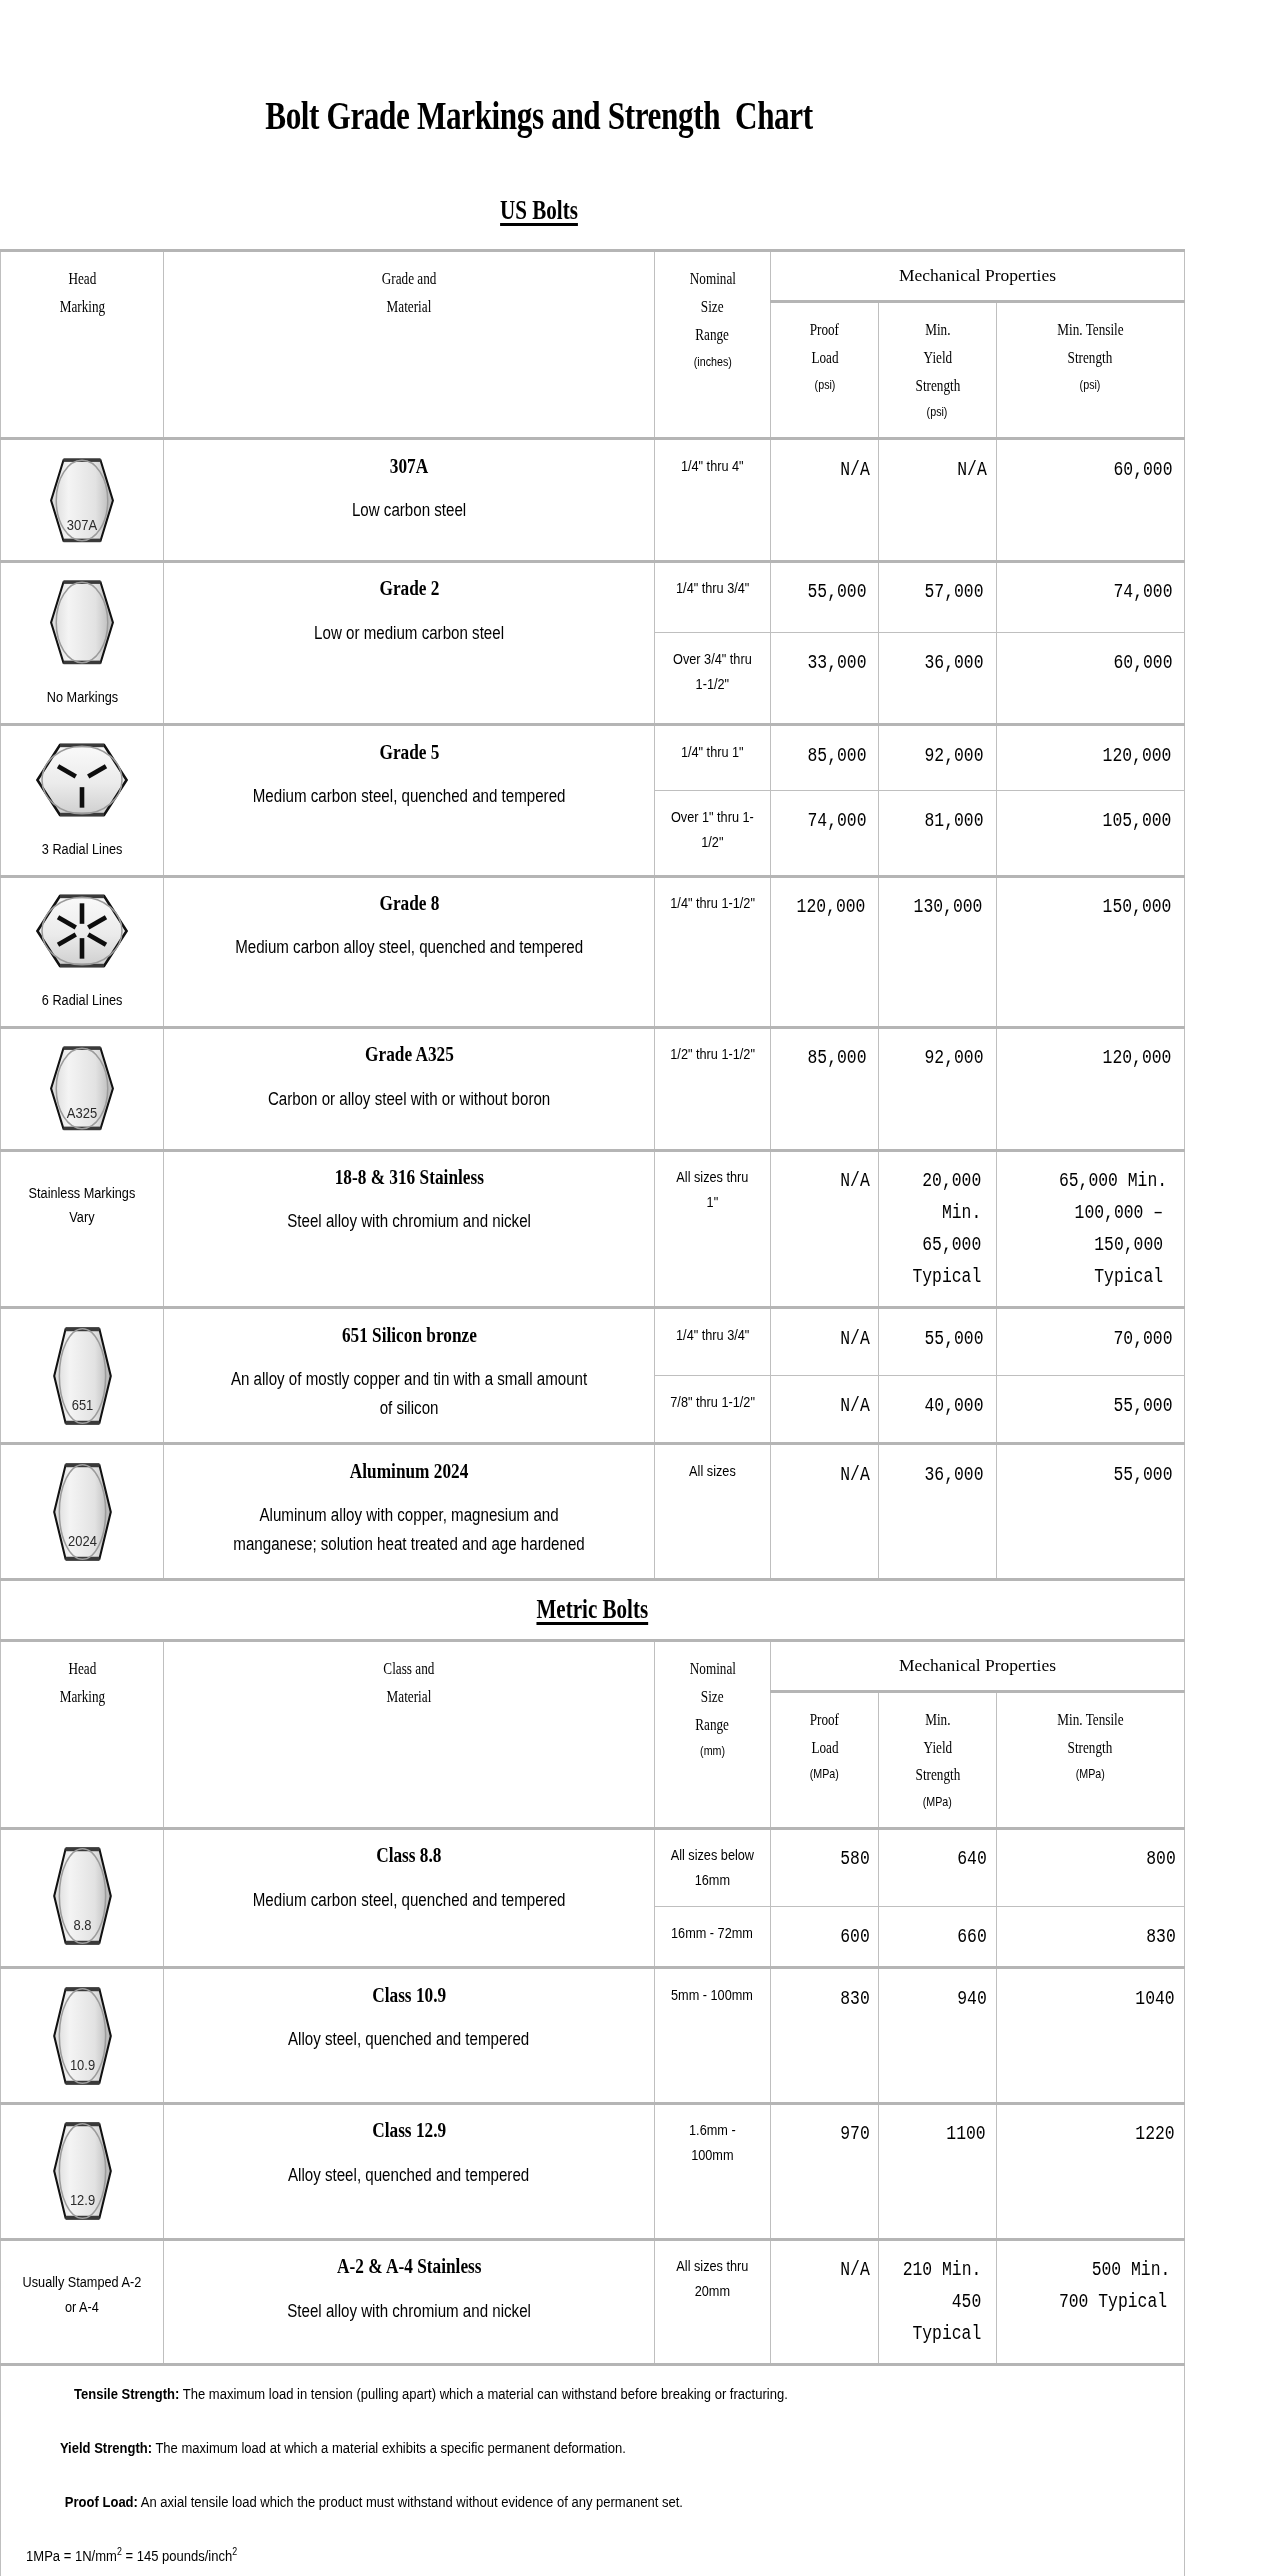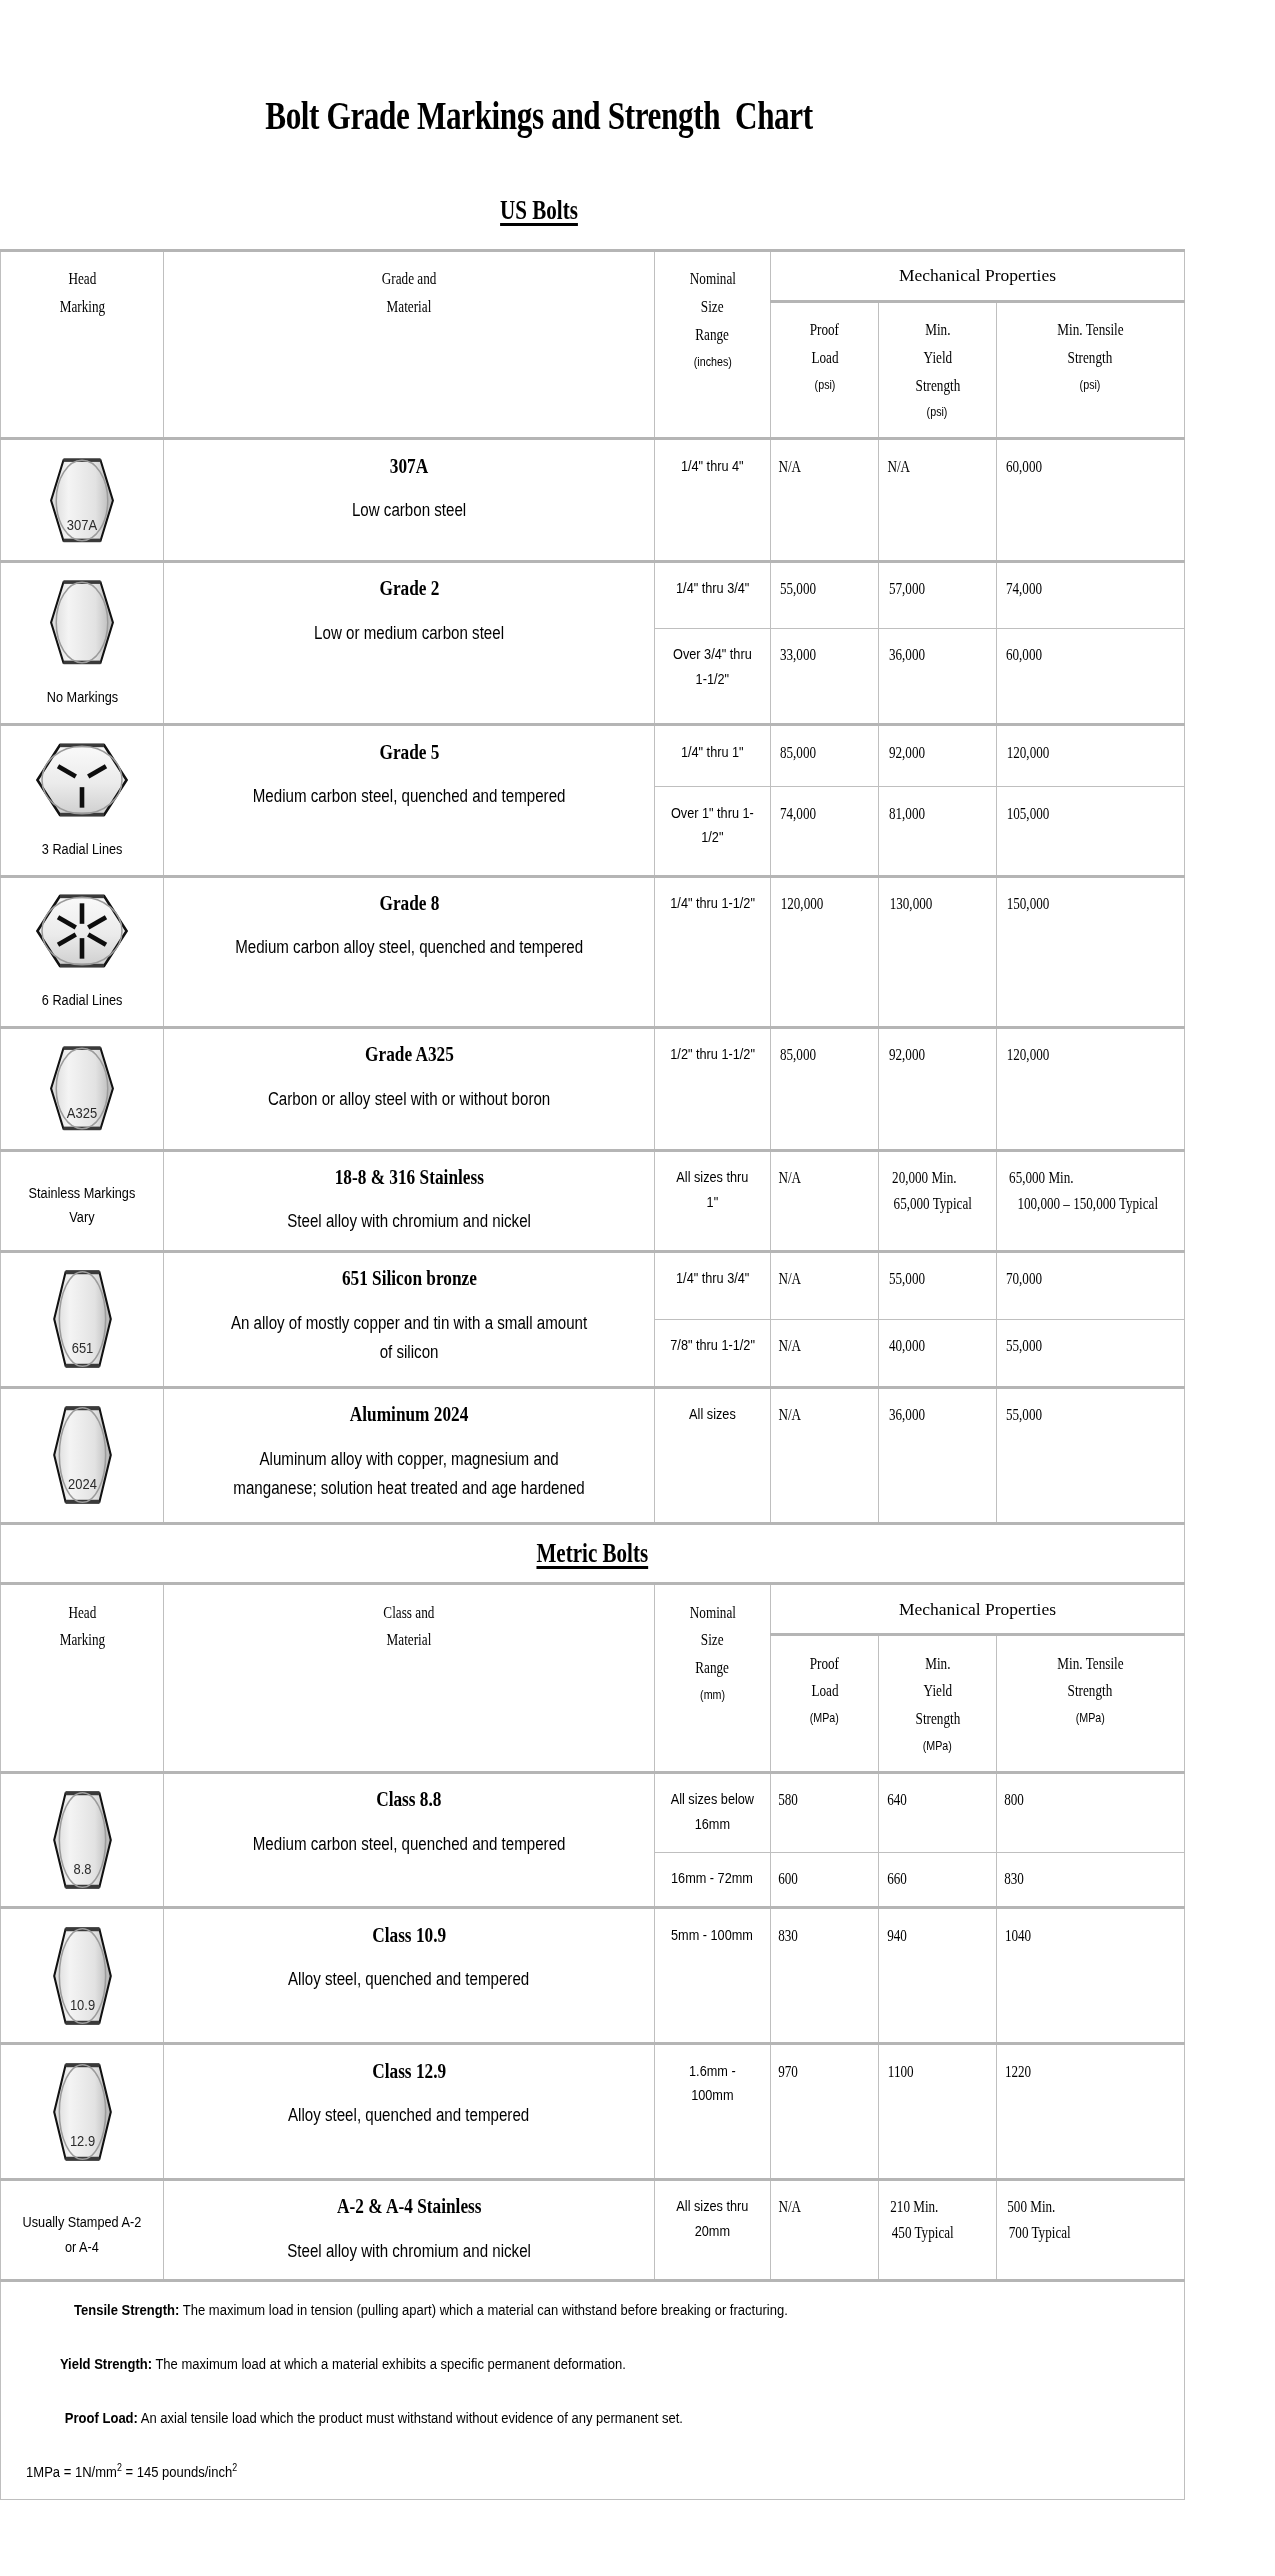--- a/index.html
+++ b/index.html
@@ -96,24 +96,24 @@
 
   
   .cell-center{
     text-align:center;
     font-size:15.5px;
     line-height:1.60;
     font-family:"Liberation Sans", sans-serif;
   }
   .cell-center .sq{ display:inline-block; transform: scaleX(0.82); }
   .num{
-    text-align:left;
-    font-size:16px;
+    text-align:right;
+    font-size:20px;
     line-height:1.60;
-    font-family:Liberation Serif, serif;
+    font-family:Liberation Mono, monospace;
   }
   .num .sq{ display:inline-block; transform: scaleX(0.82); }
   .grade-cell{ text-align:center; padding-top:15.5px; }
   .grade-name{
     font-family:"Liberation Serif", serif;
     font-weight:bold;
     font-size:21.6px;
     margin-bottom: 17.5px;
   }
   .grade-name .sq{ display:inline-block; transform: scaleX(0.80); }

